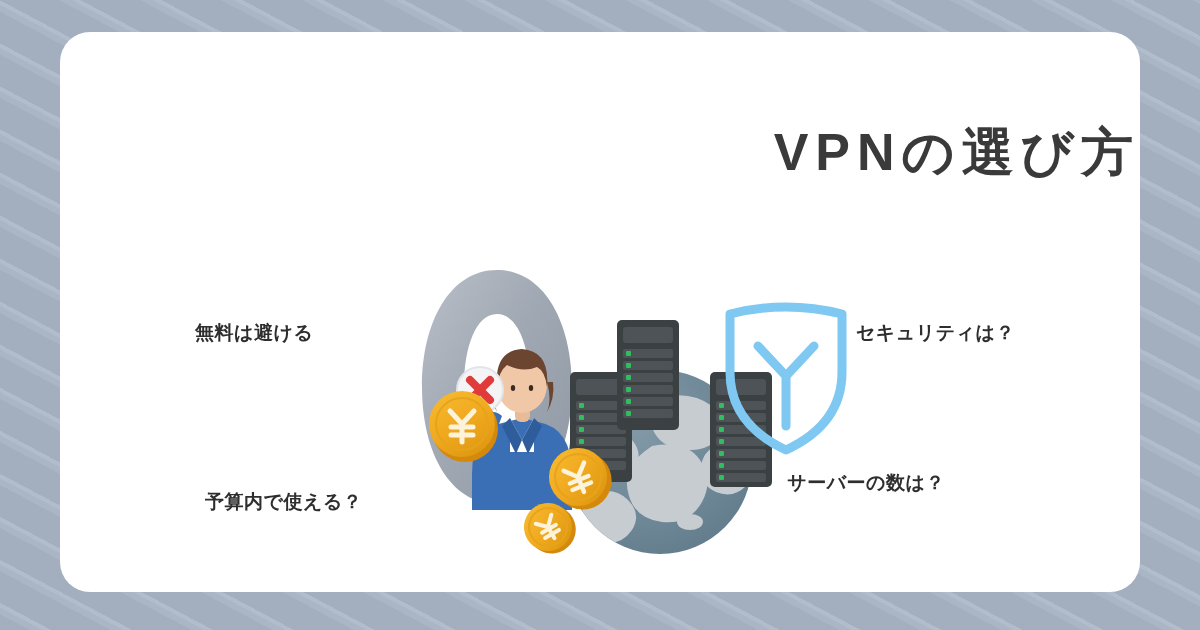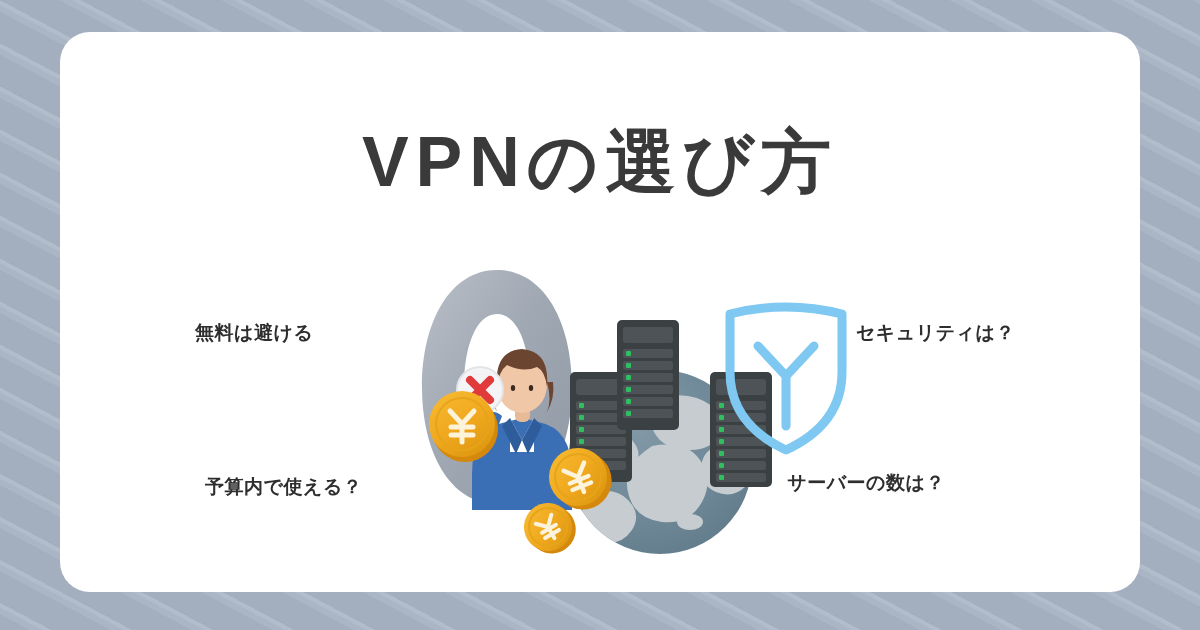--- a/index.html
+++ b/index.html
@@ -22,35 +22,35 @@
   }
   #card {
     position:absolute; left:60px; top:32px;
     width:1080px; height:560px;
     background:#ffffff; border-radius:30px;
   }
 
   
   #title {
     position:absolute; left:0; top:92px; width:1080px;
-    text-align:center;
-    font-size:70px; font-weight:700; color:#3a3a3a;
+    text-align:right;
+    font-size:52px; font-weight:700; color:#3a3a3a;
     letter-spacing:7px; line-height:1.1;
     white-space:nowrap;
   }
 
   
   .label {
     position:absolute;
     font-size:19px; font-weight:700; color:#2e2e2e;
     letter-spacing:0.5px; white-space:nowrap;
   }
   #lbl-tl { left:135px;  top:288px; }
   #lbl-tr { right:125px; top:288px; }
-  #lbl-bl { left:145px;  top:442px; }
+  #lbl-bl { left:145px;  top:457px; }
   #lbl-br { right:195px; top:438px; }
 
   
   #illo { position:absolute; left:300px; top:190px; width:500px; height:370px; }
   #illo svg { display:block; width:100%; height:100%; }
 </style>
 </head>
 <body>
 
 <div id="page">

